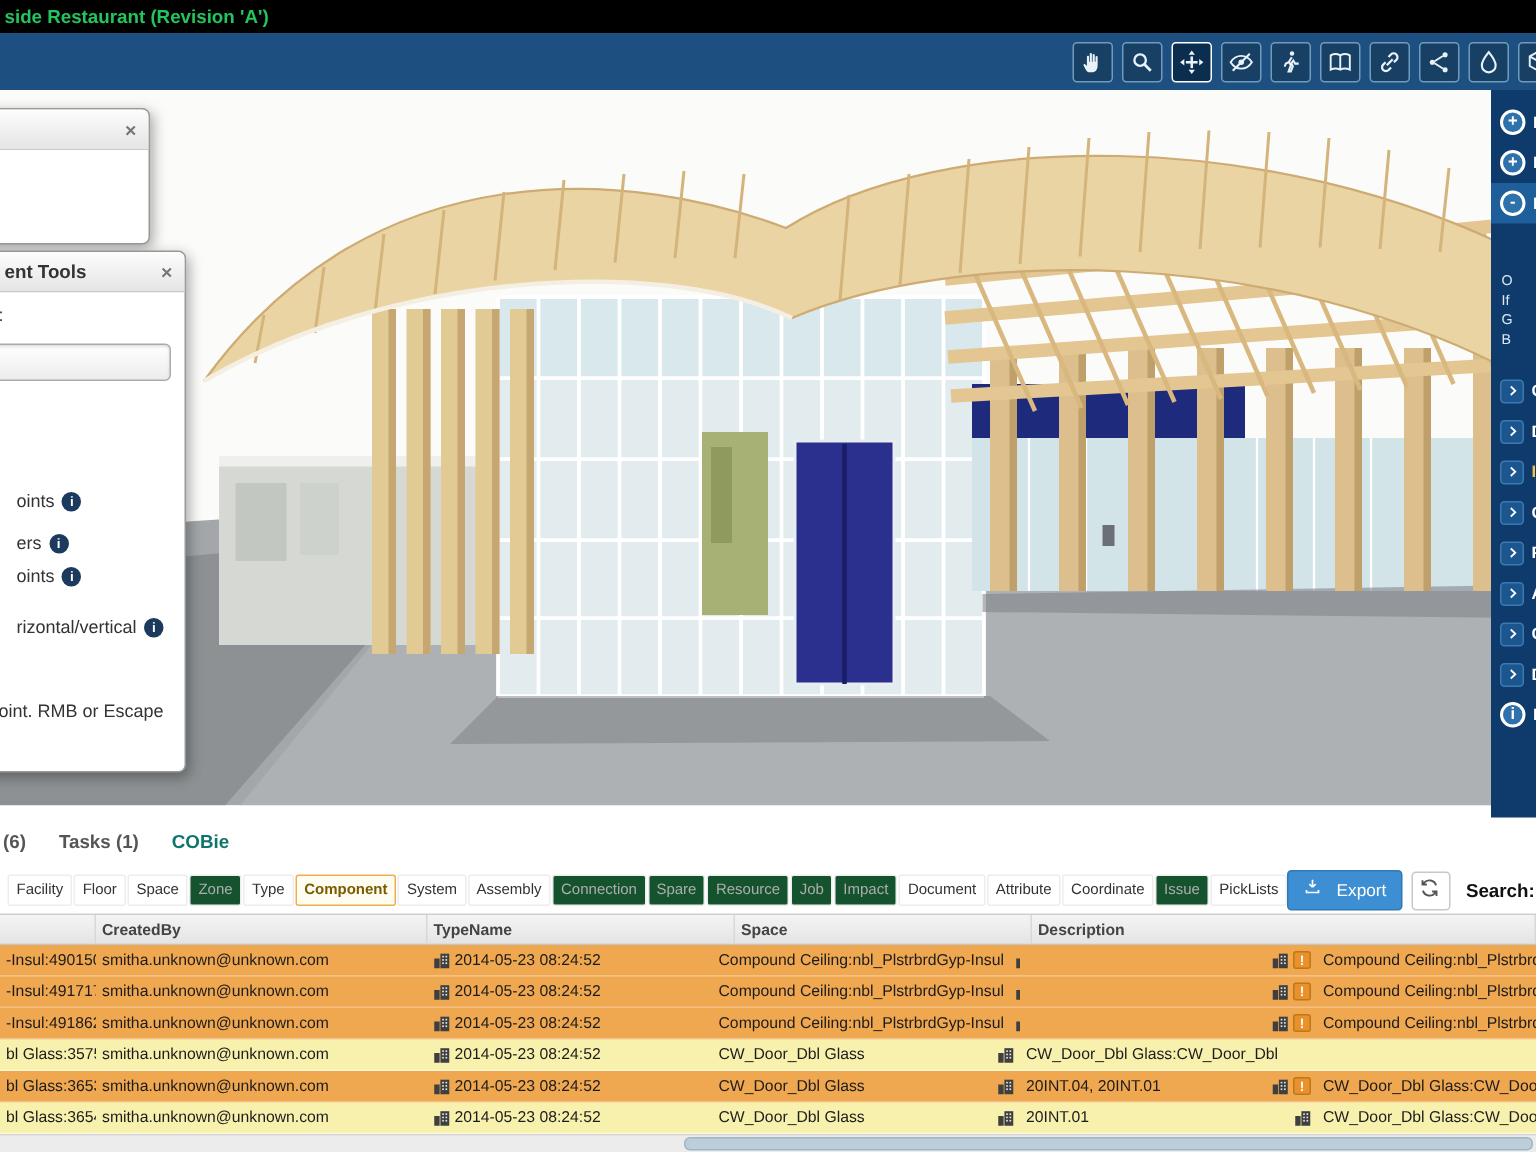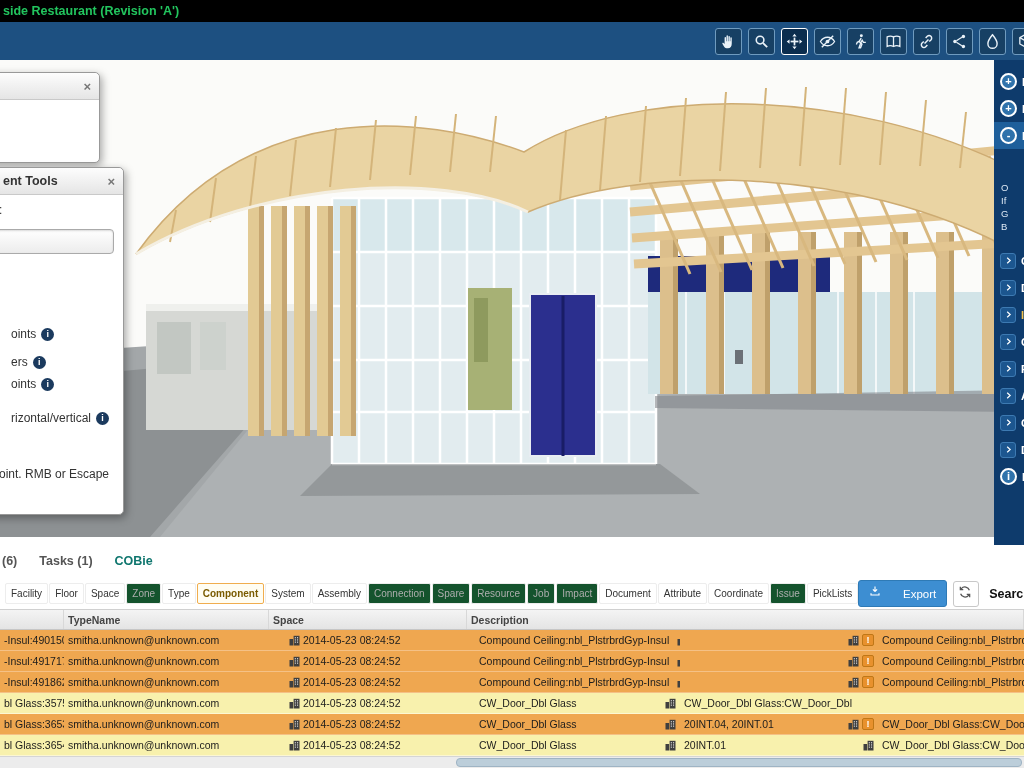--- a/index.html
+++ b/index.html
@@ -71,21 +71,21 @@
     font-size:12.5px;color:#555;font-weight:bold;}
   .maintab{cursor:pointer;}
   .maintab.active{color:#0f766e;}
   #sheetbar{height:32px;position:relative;display:flex;align-items:center;padding-left:5px;}
   #sheet-tabs{display:flex;}
   .stab{font-size:10px;color:#333;padding:4px 5px;border:1px solid #ededed;background:#fff;
     border-radius:2px;margin-right:1px;white-space:nowrap;cursor:pointer;}
   .stab.disabled{color:#adadad;background:#14532d;}
   .stab.active{border:1px solid #f0ad4e;color:#7a5b00;background:#fffdf2;font-weight:bold;}
   #rightctl{position:absolute;left:858px;top:3px;display:flex;align-items:center;gap:6px;}
-  #exportbtn{display:flex;align-items:center;gap:17px;background:#3d8ed2;border:1px solid #2e7ab6;
+  #exportbtn{display:flex;align-items:center;gap:5px;background:#3d8ed2;border:1px solid #2e7ab6;
     color:#fff;font-size:11.5px;padding:4px 10px;border-radius:3px;cursor:pointer;white-space:nowrap;}
   #exportbtn svg{width:12px;height:12px;}
   #refreshbtn{width:26px;height:26px;border:1px solid #c8c8c8;border-radius:3px;background:#fff;
     color:#555;display:flex;align-items:center;justify-content:center;cursor:pointer;}
   #refreshbtn svg{width:14px;height:14px;}
   #searchlbl{font-size:12.5px;font-weight:bold;color:#111;margin-left:4px;}
 
   
   #cobietable{position:absolute;left:0;top:64px;width:1024px;}
   .trow{display:flex;height:21px;font-size:10.5px;color:#1c1c1c;}
@@ -531,20 +531,21 @@
             </svg>
           </span>
       </div>
       <span id="searchlbl">Search:</span>
 
     </div>
   </div>
   <div id="cobietable">
       <div class="trow thead">
         <div class="cell c0"></div>
+        <div class="cell c1">CreatedBy</div>
         <div class="cell c3">TypeName</div>
         <div class="cell c4">Space</div>
         <div class="cell c5">Description</div>
       </div>
       <div class="trow orange">
         <div class="cell c0">-Insul:490150</div>
         <div class="cell c1">smitha.unknown@unknown.com</div>
         <div class="cell c2">
           <span class="bicon">
             <svg viewBox="0 0 11 11">

